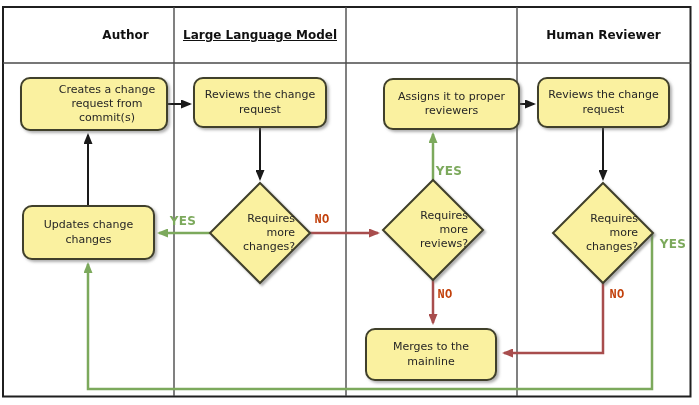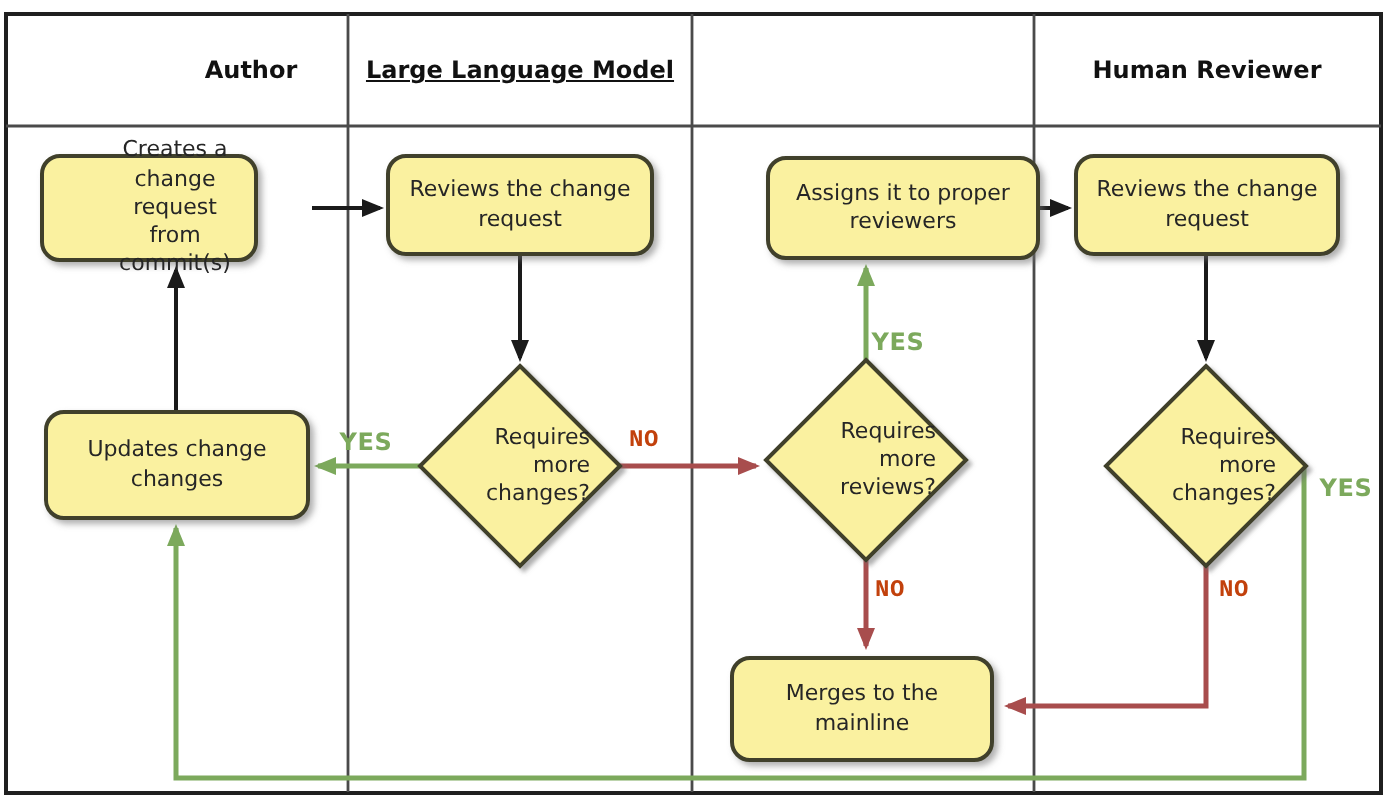--- a/index.html
+++ b/index.html
@@ -91,21 +91,21 @@
 
     <polygon points="260,183 310,233 260,283 210,233" fill="#FAF1A0" stroke="#40402B" stroke-width="2" filter="url(#ds)"></polygon>
     <polygon points="433,180 483,230 433,280 383,230" fill="#FAF1A0" stroke="#40402B" stroke-width="2" filter="url(#ds)"></polygon>
     <polygon points="603,183 653,233 603,283 553,233" fill="#FAF1A0" stroke="#40402B" stroke-width="2" filter="url(#ds)"></polygon>
   </svg>
 
   <div class="lane-header" style="left:3px;   width:171px;padding-left:37px;">Author</div>
   <div class="lane-header" style="left:174px; width:172px;text-decoration:underline;">Large Language Model</div>
   <div class="lane-header" style="left:517px; width:173px;">Human Reviewer</div>
 
-  <div class="node" style="left:20px;  top:77px;  width:109px; height:54px;padding-left:32px;">
+  <div class="node" style="left:20px;  top:77px;  width:148px; height:54px;padding-left:32px;">
     <span>Creates a change request from commit(s)</span>
   </div>
   <div class="node" style="left:193px; top:77px;  width:134px; height:51px;">
     <span>Reviews the change request</span>
   </div>
   <div class="node" style="left:363px; top:78px;  width:137px; height:52px;margin-left:20px;">
     <span>Assigns it to proper reviewers</span>
   </div>
   <div class="node" style="left:537px; top:77px;  width:133px; height:51px;">
     <span>Reviews the change request</span>

